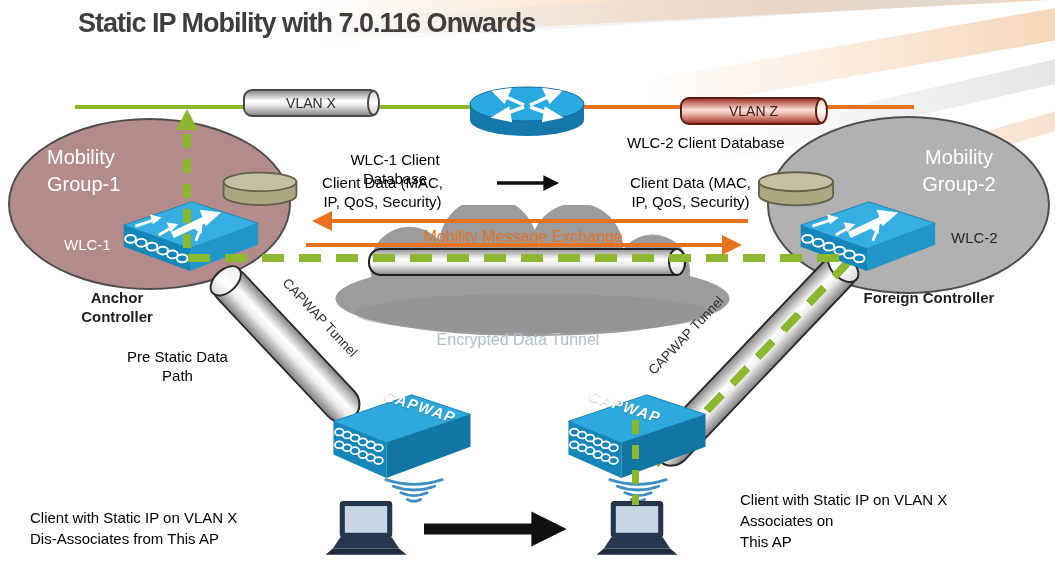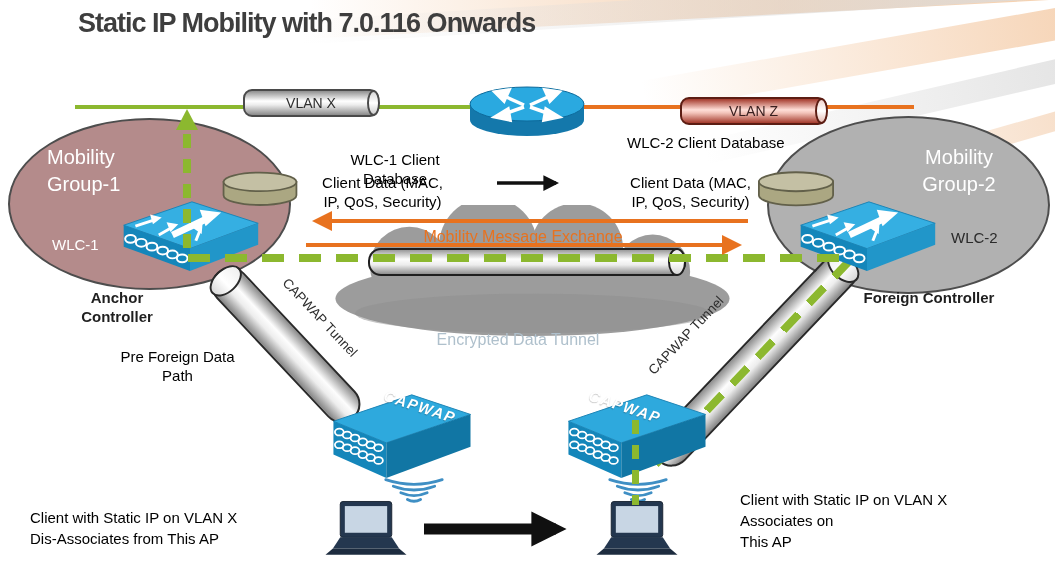--- a/index.html
+++ b/index.html
@@ -201,27 +201,27 @@
   <svg class="abs" style="left:752px;top:170px;width:88px;height:38px;z-index:20;" viewBox="0 0 90 42">
       <use href="#sym-db"></use>
     </svg>
 
   <svg class="abs" style="left:115px;top:196px;width:148px;height:76px;z-index:22;" viewBox="0 0 150 78">
       <use href="#sym-wlc"></use>
     </svg>
   <svg class="abs" style="left:792px;top:196px;width:148px;height:76px;z-index:22;" viewBox="0 0 150 78">
       <use href="#sym-wlc"></use>
     </svg>
-  <div class="abs lbl white" style="left:52px;top:235px;">WLC-1</div>
+  <div class="abs lbl white" style="left:64px;top:235px;">WLC-1</div>
   <div class="abs lbl" style="left:937px;top:228px;color:#2a2a2a;padding-left:14px;">WLC-2</div>
 
   <div class="abs lbl bold center t" style="left:52px;top:288px;width:130px;color:#1f1f1f;">Anchor
 Controller</div>
   <div class="abs lbl bold center" style="left:849px;top:288px;width:160px;color:#1f1f1f;">Foreign Controller</div>
-  <div class="abs lbl center t" style="left:95px;top:347px;width:165px;">Pre Foreign Data
+  <div class="abs lbl center t" style="left:95px;top:347px;width:165px;">Pre Static Data
 Path</div>
 
   <div class="abs lbl center t" style="left:320px;top:150px;width:150px;">WLC-1 Client
 Database</div>
   <div class="abs lbl" style="left:627px;top:133px;width:200px;">WLC-2 Client Database</div>
   <div class="abs lbl center t" style="left:300px;top:173px;width:165px;">Client Data (MAC,
 IP, QoS, Security)</div>
   <div class="abs lbl center t" style="left:608px;top:173px;width:165px;">Client Data (MAC,
 IP, QoS, Security)</div>
   <div class="abs orange-lbl center" style="left:373px;top:228px;width:300px;">Mobility Message Exchange</div>

